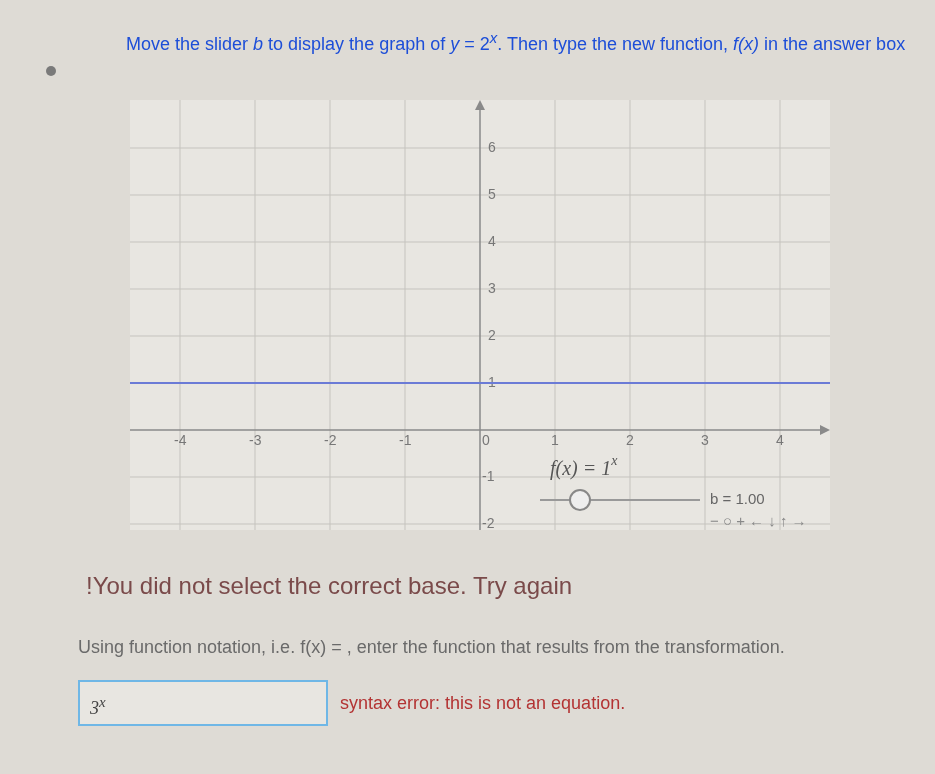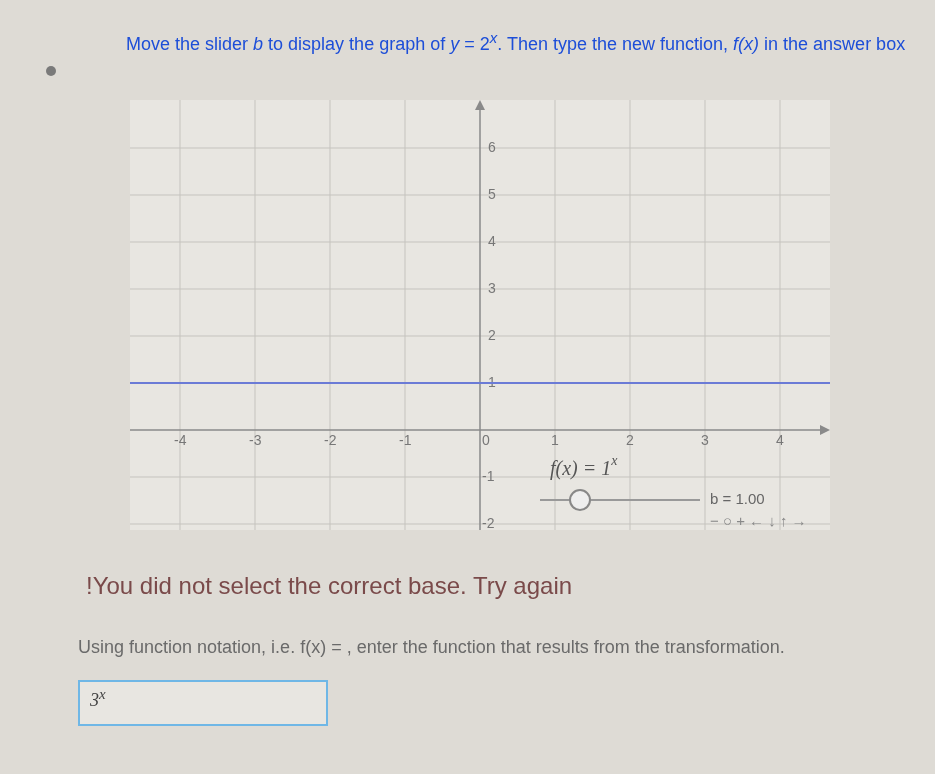--- a/index.html
+++ b/index.html
@@ -63,21 +63,21 @@
     top: 680px;
     display: flex;
     align-items: center;
     gap: 12px;
   }
   .answer-input {
     width: 250px;
     height: 46px;
     border: 2px solid #6fb7e6;
     background: #e8e6e1;
-    padding: 4px 10px;
+    padding: 12px 10px;
     font-size: 18px;
     font-style: italic;
     color: #444;
     font-family: 'Times New Roman', serif;
   }
   .syntax-error {
     color: #b33333;
     font-size: 18px;
   }
   .dot-left {
@@ -165,13 +165,14 @@
   </svg>
 </div>
 
 <div class="feedback1">!You did not select the correct base. Try again</div>
 <div class="feedback2">Using function notation, i.e. f(x) = , enter the function that results from the transformation.</div>
 
 <div class="answer-row">
   <div class="answer-input">
     <span>3</span><sup>x</sup>
   </div>
+  <div class="syntax-error">syntax error: this is not an equation.</div>
 </div>
 
 </body></html>

